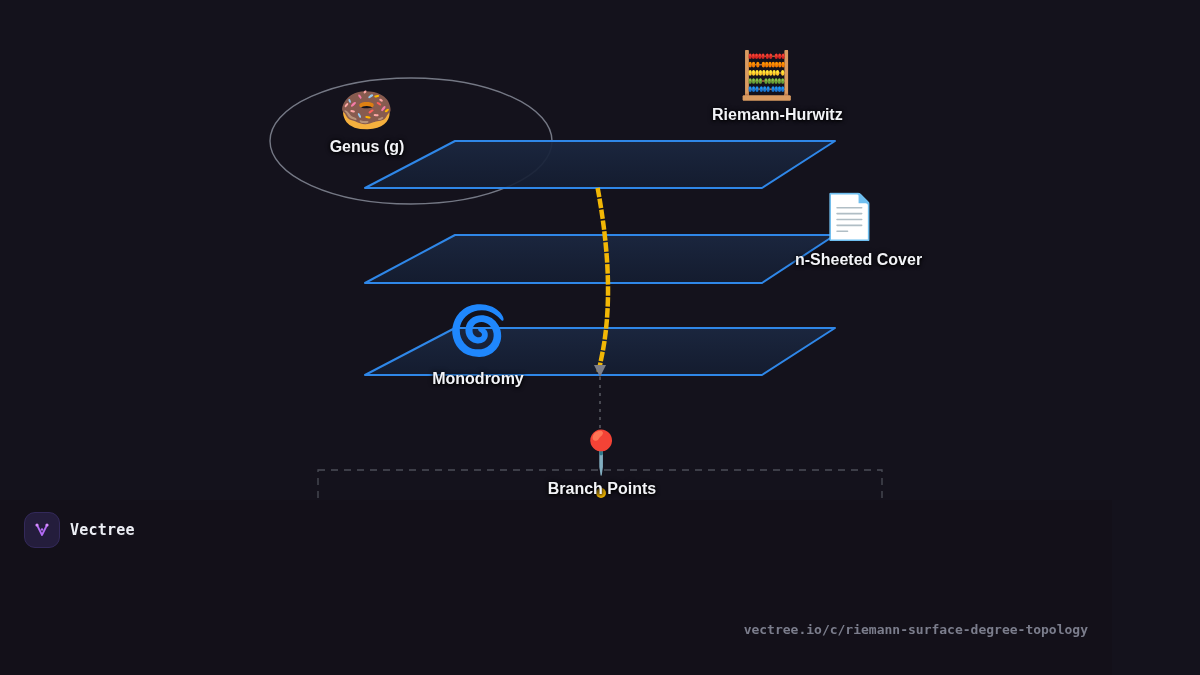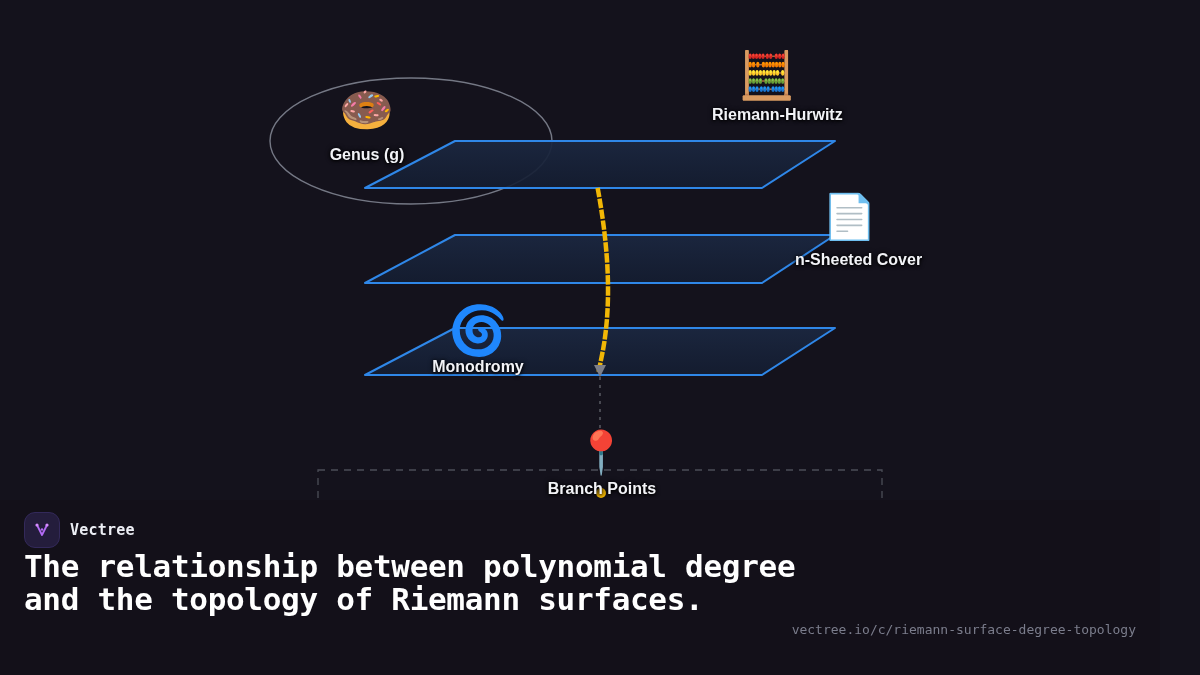--- a/index.html
+++ b/index.html
@@ -25,68 +25,68 @@
   .node .cap{
     display:block;margin-top:3px;
     font-family:"Liberation Sans",sans-serif;
     font-size:16px;font-weight:bold;color:#f2f3f7;
     text-shadow:0 1px 3px #000,0 0 5px #000;
     white-space:nowrap;
   }
 
   #node-genus{left:312px;top:88px;width:110px;}
   #node-genus .glyph{font-size:44px;}
-  #node-genus .cap{margin-top:14px;}
+  #node-genus .cap{margin-top:6px;}
 
   #node-rh{left:712px;top:52px;width:110px;}
   #node-rh .glyph{font-size:46px;}
   #node-rh .cap{margin-top:8px;}
 
   #node-cover{left:795px;top:195px;width:110px;}
   #node-cover .glyph{font-size:44px;}
   #node-cover .cap{margin-top:12px;}
 
   #node-mono{left:423px;top:306px;width:110px;}
   #node-mono .glyph{font-size:48px;}
-  #node-mono .cap{margin-top:4px;}
+  #node-mono .cap{margin-top:16px;}
 
   #node-branch{left:547px;top:432px;width:110px;}
   #node-branch .glyph{font-size:42px;}
   #node-branch .cap{margin-top:6px;}
 
   
   #plane-caption{
     position:absolute;left:326px;top:525px;
     font-family:"DejaVu Sans Mono","Liberation Mono",monospace;
     font-size:10.5px;letter-spacing:1.1px;color:#6d6f7d;
     white-space:nowrap;
   }
 
   
-  #footer{position:absolute;left:0;top:500px;width:1112px;height:175px;background:#131019;padding-left:48px;}
+  #footer{position:absolute;left:0;top:500px;width:1112px;height:175px;background:#131019;}
   #brand{position:absolute;left:24px;top:12px;display:flex;align-items:center;gap:10px;}
   #brand-mark{
     width:34px;height:34px;border-radius:11px;
     background:#241d3c;border:1px solid #33295a;
     display:flex;align-items:center;justify-content:center;
   }
   #brand-name{
     font-family:"DejaVu Sans Mono","Liberation Mono",monospace;
     font-size:15px;font-weight:bold;color:#eceef4;letter-spacing:.2px;
   }
   #headline{
     position:absolute;left:24px;top:50px;width:800px;
     font-family:"DejaVu Sans Mono","Liberation Mono",monospace;
     font-size:31px;font-weight:bold;line-height:1.08;
     color:#ffffff;letter-spacing:-.3px;
   }
   #page-url{
     position:absolute;right:24px;top:122px;
     font-family:"DejaVu Sans Mono","Liberation Mono",monospace;
-    font-size:13px;color:#7b7d8c;white-space:nowrap;
+    font-size:13px;color:#7b7d8c;white-space:nowrap;font-weight:bold;
   }
 </style>
 </head>
 <body>
 
 <div id="stage">
 
   <div id="diagram">
     <svg viewBox="0 0 1200 560" xmlns="http://www.w3.org/2000/svg">
       <defs>
@@ -155,18 +155,17 @@
         <svg width="20" height="20" viewBox="0 0 20 20" xmlns="http://www.w3.org/2000/svg">
           <path d="M5 5 L10 15 L15 5" fill="none" stroke="#b36bf5" stroke-width="1.8" stroke-linecap="round" stroke-linejoin="round"></path>
           <circle cx="5" cy="5" r="1.6" fill="#d58bff"></circle>
           <circle cx="15" cy="5" r="1.6" fill="#d58bff"></circle>
           <circle cx="10" cy="9.5" r="1.2" fill="#b36bf5"></circle>
         </svg>
       </div>
       <div id="brand-name">Vectree</div>
     </div>
 
-    <div id="headline">The relationship between polynomial degree and the topology of Riemann surfaces.</div>
 
     <div id="page-url">vectree.io/c/riemann-surface-degree-topology</div>
   </div>
 
 </div>
 
 </body></html>

